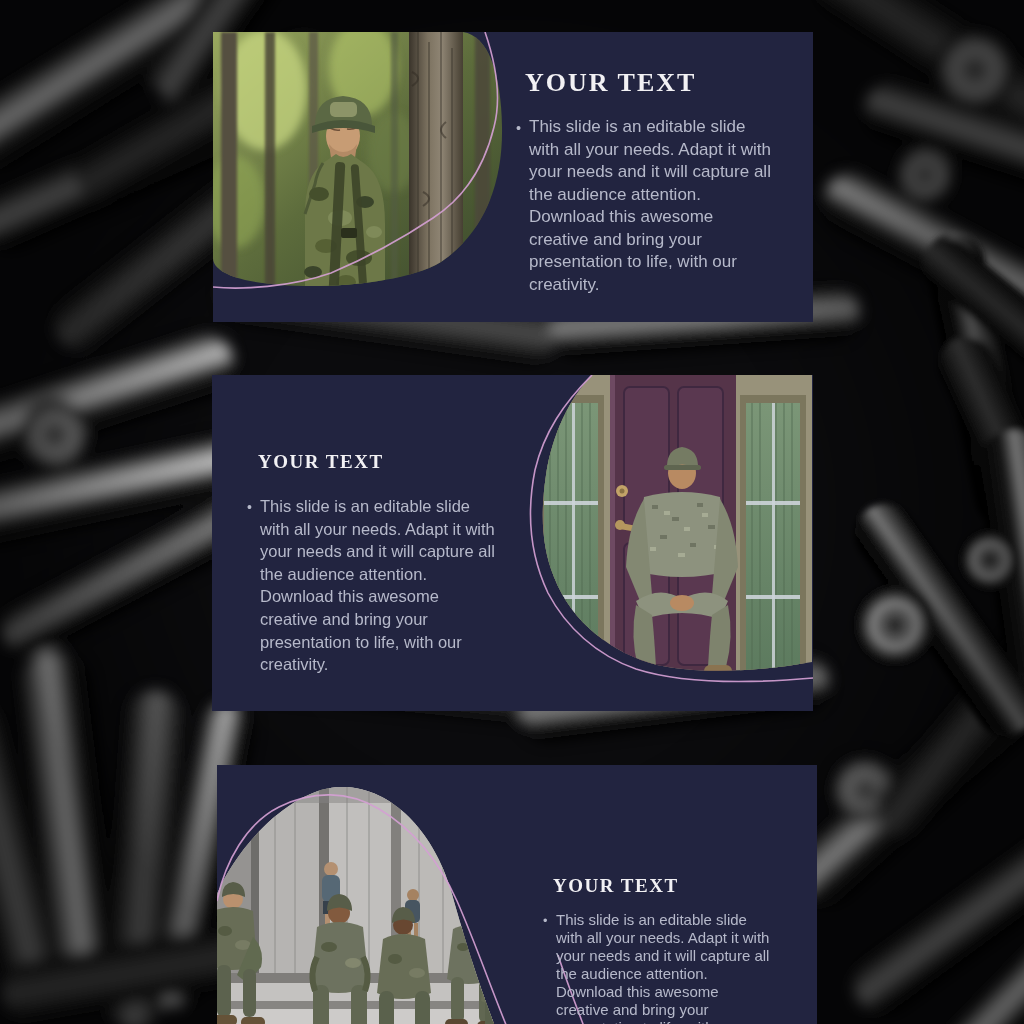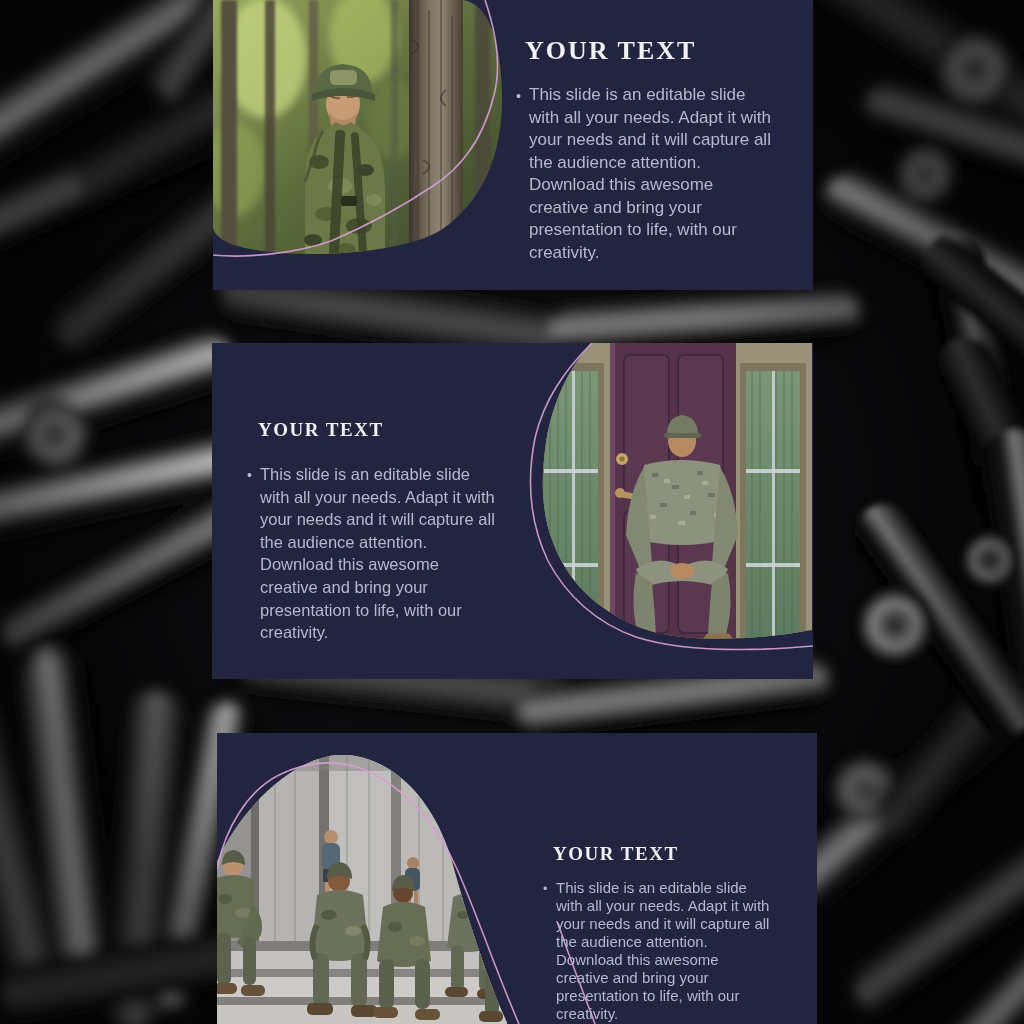--- a/index.html
+++ b/index.html
@@ -1,20 +1,20 @@
 <!DOCTYPE html>
 <html style="--slide-background: #222440; --accent-line: #d49fd2; --heading-text: #f2f1f4; --body-text: #b6b9ca; --background-base: #0b0b0d;"><head>
 <meta charset="utf-8">
 <style>
   html,body{margin:0;padding:0;background:#0b0b0d;}
   .canvas{position:relative;width:1024px;height:1024px;overflow:hidden;
           font-family:"Liberation Sans",sans-serif;}
   .bg{position:absolute;left:0;top:0;width:1024px;height:1024px;display:block;}
 
-  .slide{position:absolute;background:var(--slide-background,#222440);overflow:hidden;}
+  .slide{position:absolute;background:var(--slide-background,#222440);overflow:hidden;margin-top:32px;}
   .slide1{left:213px;top:0;width:600px;height:290px;}
   .slide2{left:212px;top:343px;width:601px;height:336px;}
   .slide3{left:217px;top:733px;width:600px;height:291px;}
 
   .photo{position:absolute;display:block;}
   .p1{left:0;top:0;width:290px;height:258px;}
   .p2{left:320px;top:0;width:280px;height:333px;}
   .p3{left:0;top:22px;width:290px;height:270px;}
 
   .accent{position:absolute;left:0;top:0;width:100%;height:100%;pointer-events:none;}

